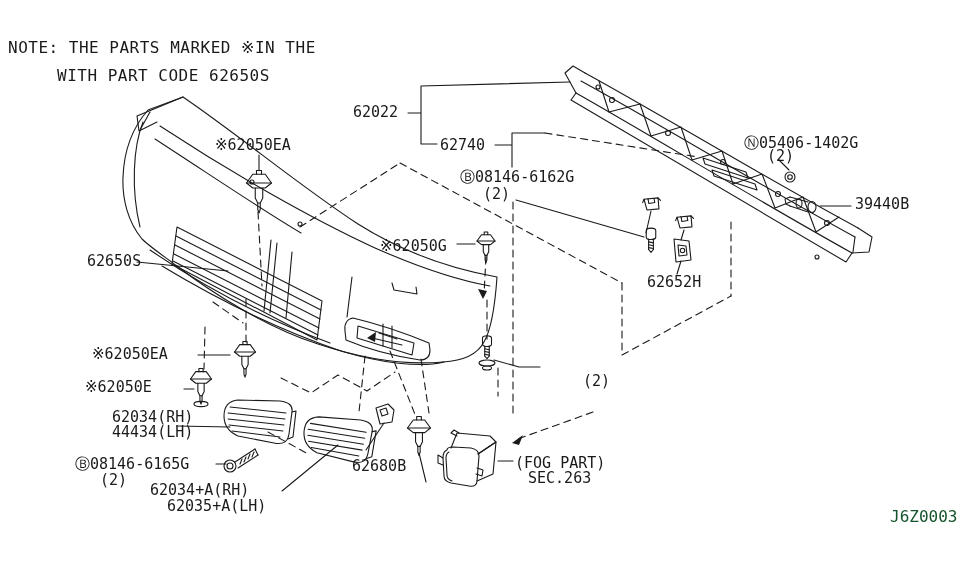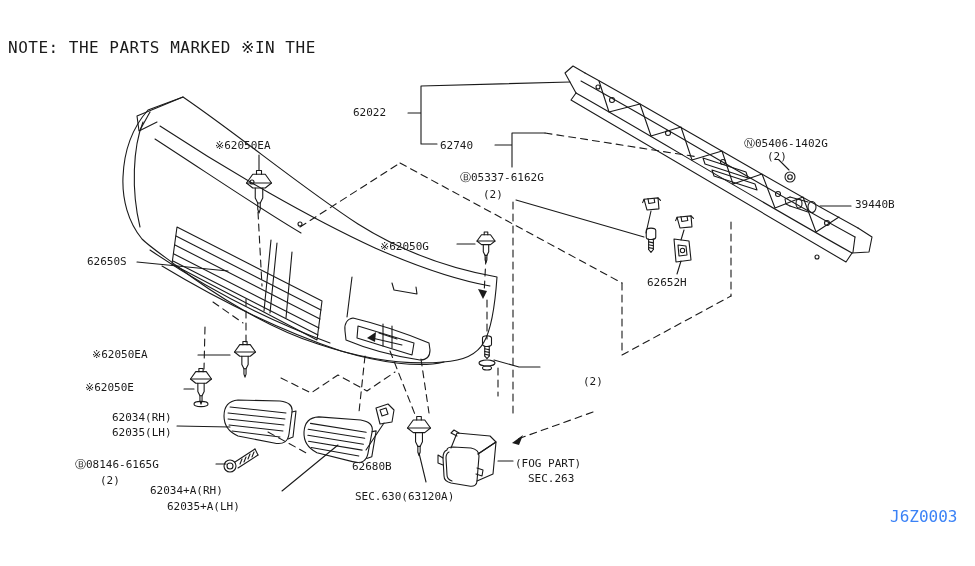--- a/index.html
+++ b/index.html
@@ -2,25 +2,25 @@
 <html><head>
 <meta charset="utf-8">
 <style>
   html,body{margin:0;padding:0;background:#fff;}
   #canvas{
     position:relative;width:975px;height:566px;background:#fff;overflow:hidden;
     font-family:"DejaVu Sans Mono","DejaVu Sans",monospace;color:#1a1a1a;
   }
   #art{position:absolute;left:0;top:0;}
   .lbl{
-    position:absolute;font-size:11px;line-height:17px;white-space:pre;
+    position:absolute;font-size:15px;line-height:17px;white-space:pre;
     letter-spacing:0px;color:#1a1a1a;
   }
   .note{font-size:16px;line-height:14px;letter-spacing:0.5px;}
-  .code{font-size:16px;color:#3b82f6;}
+  .code{font-size:16px;color:#14532d;}
   svg *{vector-effect:non-scaling-stroke;}
 </style>
 </head>
 <body>
 
 <div id="canvas">
 
   <svg id="art" width="975" height="566" viewBox="0 0 975 566" fill="none" stroke="#1a1a1a" stroke-width="1.1" stroke-linecap="round" stroke-linejoin="round">
 
     <defs>
@@ -194,40 +194,40 @@
       <path d="M10,18 L16,3 L49,6 L55,12 L37,24"></path>
       <path d="M37,24 L55,12 L52,44 L36,51"></path>
       <path d="M2,28 L-3,25 L-3,33 L2,35"></path>
       <path d="M36,38 L42,40 L41,46 L35,44"></path>
       <path d="M16,6 L10,3 L13,0 L18,3"></path>
       <path d="M8,22 C6,23 5,25 5,28 L6,45 C6,48 8,50 11,51"></path>
     </g>
   </svg>
 
   <div class="lbl note" style="left:8px;top:41px">NOTE: THE PARTS MARKED ※IN THE</div>
+  <div class="lbl note" style="left:57px;top:69px">WITH PART CODE 62650S</div>
 
   <div class="lbl" style="left:215px;top:137px">※62050EA</div>
   <div class="lbl" style="left:353px;top:104px">62022</div>
   <div class="lbl" style="left:440px;top:137px">62740</div>
-  <div class="lbl" style="left:460px;top:169px">Ⓑ05337-6162G</div>
+  <div class="lbl" style="left:460px;top:169px">Ⓑ08146-6162G</div>
   <div class="lbl" style="left:483px;top:186px">(2)</div>
   <div class="lbl" style="left:744px;top:135px">Ⓝ05406-1402G</div>
   <div class="lbl" style="left:767px;top:148px">(2)</div>
   <div class="lbl" style="left:855px;top:196px">39440B</div>
   <div class="lbl" style="left:380px;top:238px">※62050G</div>
   <div class="lbl" style="left:87px;top:253px">62650S</div>
   <div class="lbl" style="left:647px;top:274px">62652H</div>
   <div class="lbl" style="left:92px;top:346px">※62050EA</div>
   <div class="lbl" style="left:85px;top:379px">※62050E</div>
   <div class="lbl" style="left:112px;top:409px">62034(RH)</div>
-  <div class="lbl" style="left:112px;top:424px">62035(LH)</div>
+  <div class="lbl" style="left:112px;top:424px">44434(LH)</div>
   <div class="lbl" style="left:75px;top:456px">Ⓑ08146-6165G</div>
   <div class="lbl" style="left:100px;top:472px">(2)</div>
   <div class="lbl" style="left:150px;top:482px">62034+A(RH)</div>
   <div class="lbl" style="left:167px;top:498px">62035+A(LH)</div>
   <div class="lbl" style="left:352px;top:458px">62680B</div>
-  <div class="lbl" style="left:355px;top:488px">SEC.630(63120A)</div>
   <div class="lbl" style="left:515px;top:455px">(FOG PART)</div>
   <div class="lbl" style="left:528px;top:470px">SEC.263</div>
   <div class="lbl" style="left:583px;top:373px">(2)</div>
   <div class="lbl code" style="left:890px;top:508px">J6Z0003</div>
 
 </div>
 
 </body></html>

